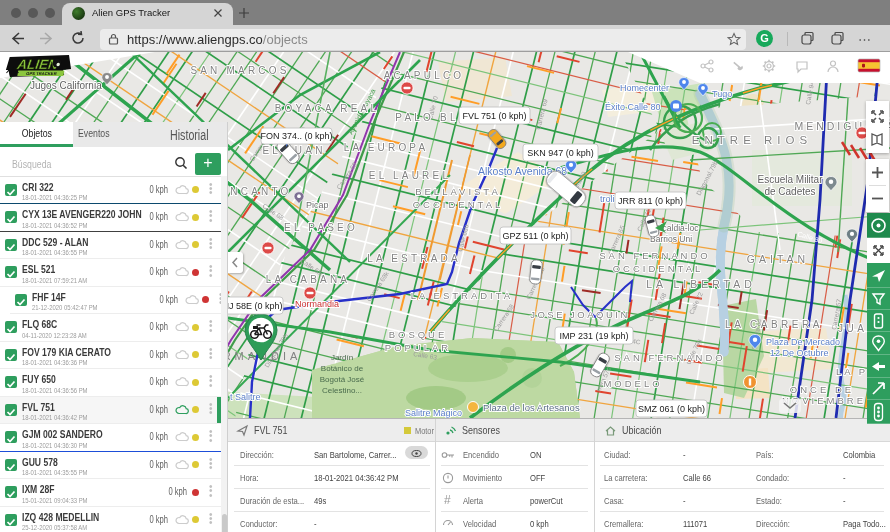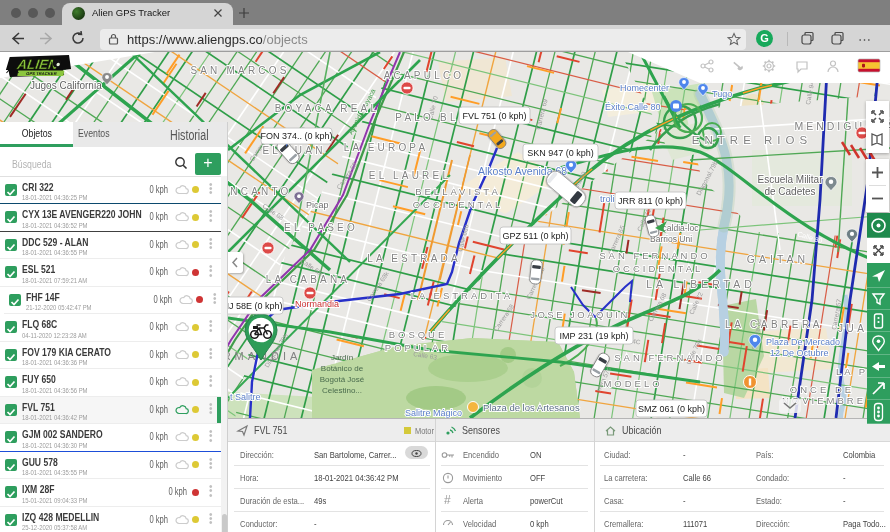--- a/index.html
+++ b/index.html
@@ -1001,21 +1001,21 @@
           </svg></div>
 <div style="position:absolute;left:22px;top:4px;font-size:11px;font-weight:bold;color:#3a3a3a;white-space:nowrap;transform:scaleX(0.78);transform-origin:0 50%">ESL 521</div>
 <div style="position:absolute;left:22px;top:16.5px;font-size:7.8px;color:#9c9c9c;white-space:nowrap;transform:scaleX(0.76);transform-origin:0 50%">18-01-2021 07:59:21 AM</div>
 <div style="position:absolute;left:128px;top:7px;width:40px;text-align:right;font-size:10px;color:#5f5f5f;transform:scaleX(0.76);transform-origin:100% 50%">0 kph</div>
 <svg style="position:absolute;left:175px;top:8px" width="14" height="10" viewBox="0 0 14 10">
           <path d="M4,8.5 a3,3 0 1 1 0.8,-5.9 a3.4,3.4 0 0 1 6.4,1.1 a2.4,2.4 0 0 1 -0.6,4.8 z" fill="none" stroke="#cccccc" stroke-width="1.2"></path>
         </svg>
 <div style="position:absolute;left:192px;top:9.5px;width:7px;height:7px;border-radius:50%;background:#cf3434"></div>
 <div style="position:absolute;left:209px;top:6px;color:#c0c0c0;font-size:10px;line-height:4.4px">•<br>•<br>•</div>
 </div>
-<div style="position:absolute;left:4px;top:286.5px;width:228px;height:27.5px;border-bottom:1px solid #ededed">
+<div style="position:absolute;left:10px;top:286.5px;width:228px;height:27.5px;border-bottom:1px solid #ededed">
 
 <div style="position:absolute;left:5px;top:7px;width:12px;height:12px;background:#2e9e5e;border-radius:2px"><svg width="12" height="12" viewBox="0 0 12 12">
             <path d="M2.5,6 L5,8.5 L9.5,3.5" stroke="#fff" stroke-width="1.7" fill="none"></path>
           </svg></div>
 <div style="position:absolute;left:22px;top:4px;font-size:11px;font-weight:bold;color:#3a3a3a;white-space:nowrap;transform:scaleX(0.78);transform-origin:0 50%">FHF 14F</div>
 <div style="position:absolute;left:22px;top:16.5px;font-size:7.8px;color:#9c9c9c;white-space:nowrap;transform:scaleX(0.76);transform-origin:0 50%">21-12-2020 05:42:47 PM</div>
 <div style="position:absolute;left:128px;top:7px;width:40px;text-align:right;font-size:10px;color:#5f5f5f;transform:scaleX(0.76);transform-origin:100% 50%">0 kph</div>
 <svg style="position:absolute;left:175px;top:8px" width="14" height="10" viewBox="0 0 14 10">
           <path d="M4,8.5 a3,3 0 1 1 0.8,-5.9 a3.4,3.4 0 0 1 6.4,1.1 a2.4,2.4 0 0 1 -0.6,4.8 z" fill="none" stroke="#cccccc" stroke-width="1.2"></path>
         </svg>

